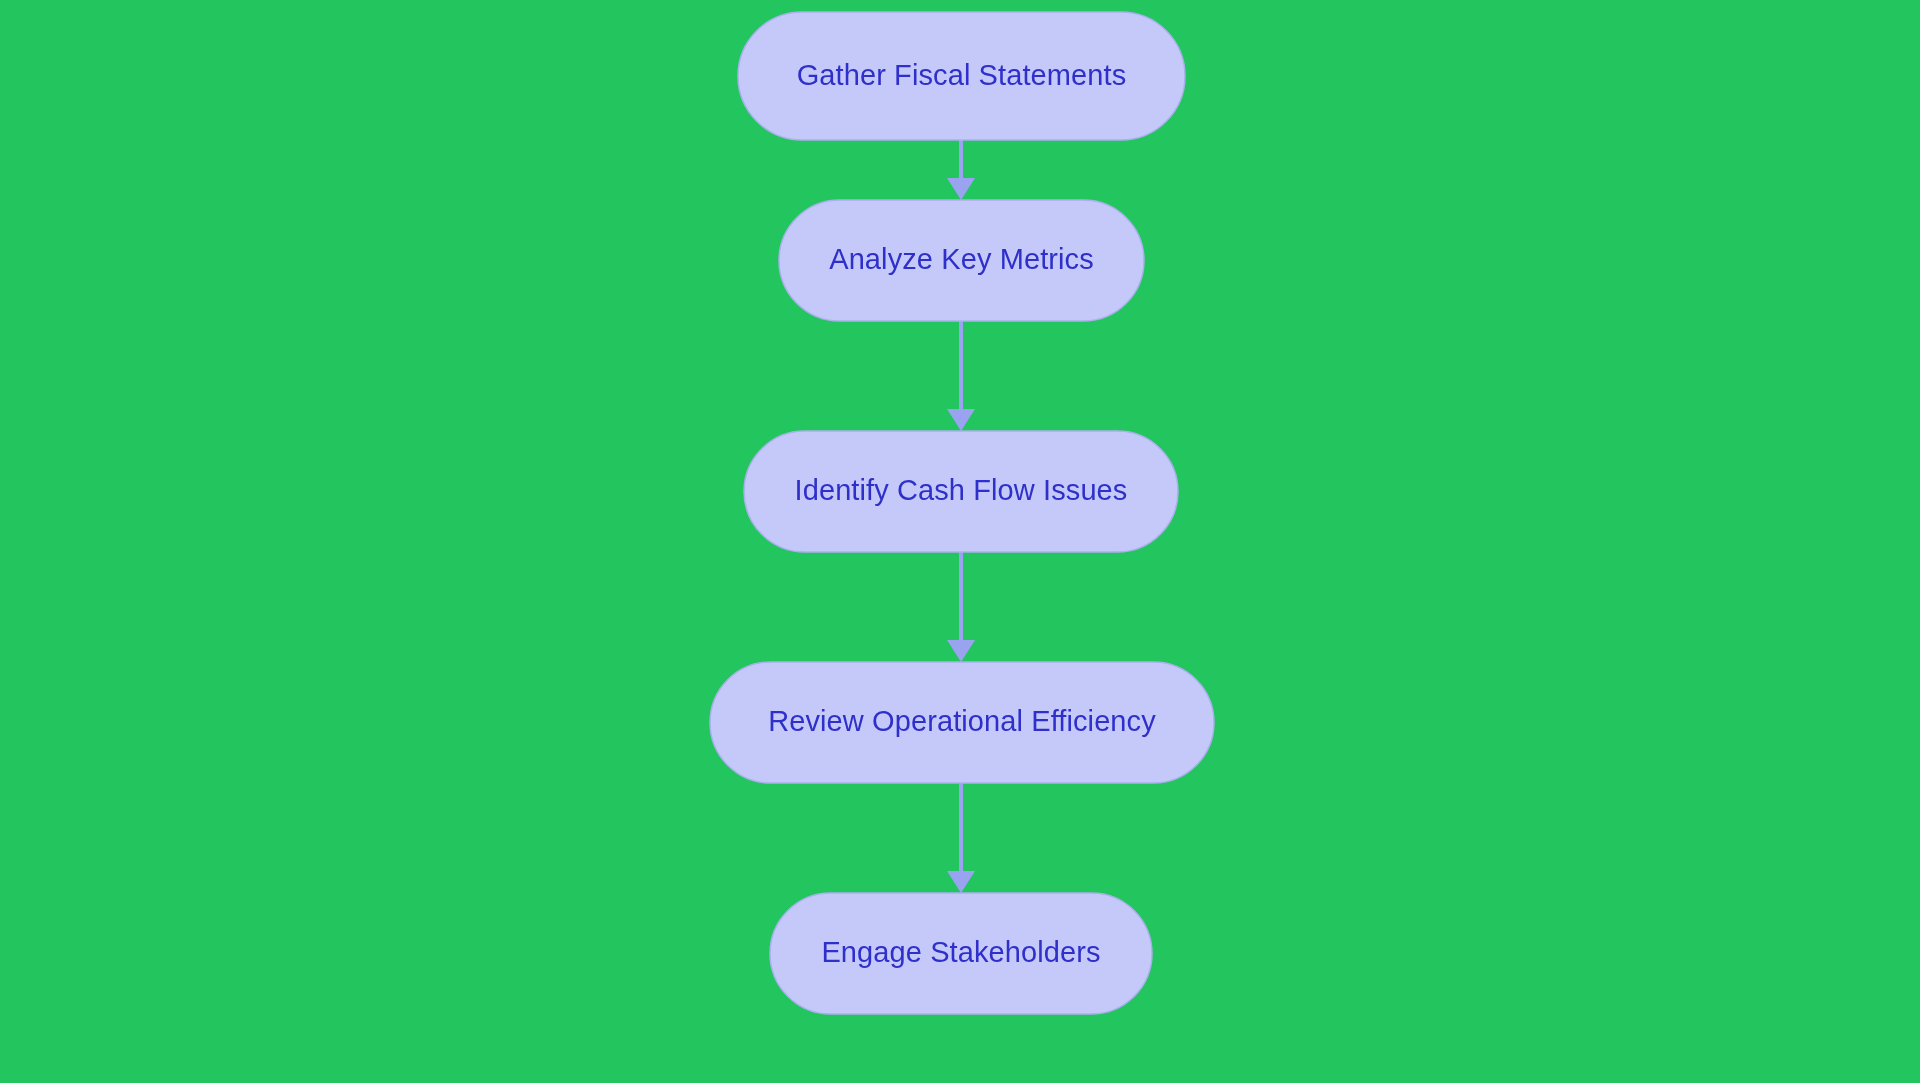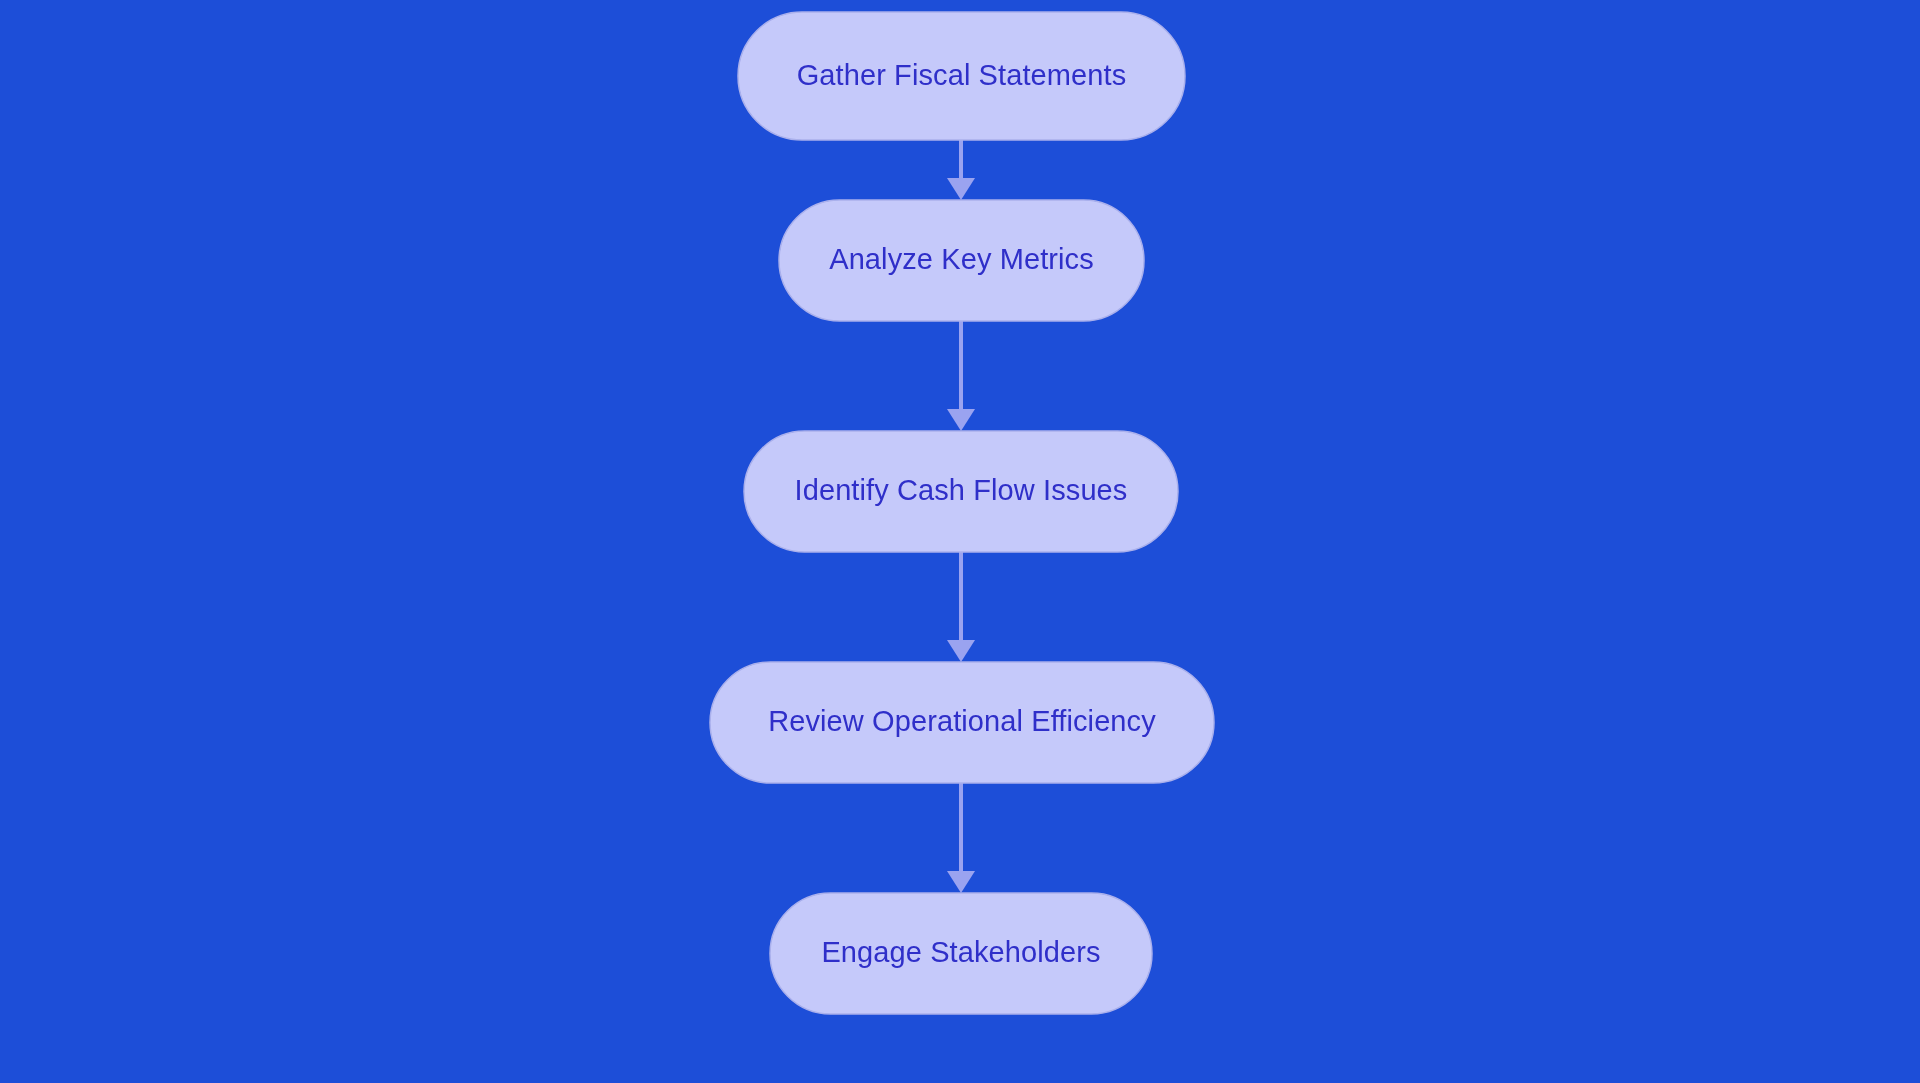--- a/index.html
+++ b/index.html
@@ -36,21 +36,21 @@
     letter-spacing: 0.1px;
     dominant-baseline: middle;
     text-anchor: middle;
     pointer-events: none;
     -webkit-font-smoothing: antialiased;
   }
 </style>
 </head>
 <body>
 
-<div id="canvas" style="background: #1d4ed8;">
+<div id="canvas" style="background: #22c55e;">
   <svg id="flow-svg" viewBox="0 0 1920 1083" xmlns="http://www.w3.org/2000/svg">
 
     <g>
 
       <g>
         <line class="edge-line" x1="961" y1="140" x2="961" y2="179" stroke="#9aa3f0" stroke-width="4"></line>
         <polygon class="edge-arrowhead" points="947,178 975,178 961,200" fill="#9aa3f0"></polygon>
       </g>
 
       <g>

